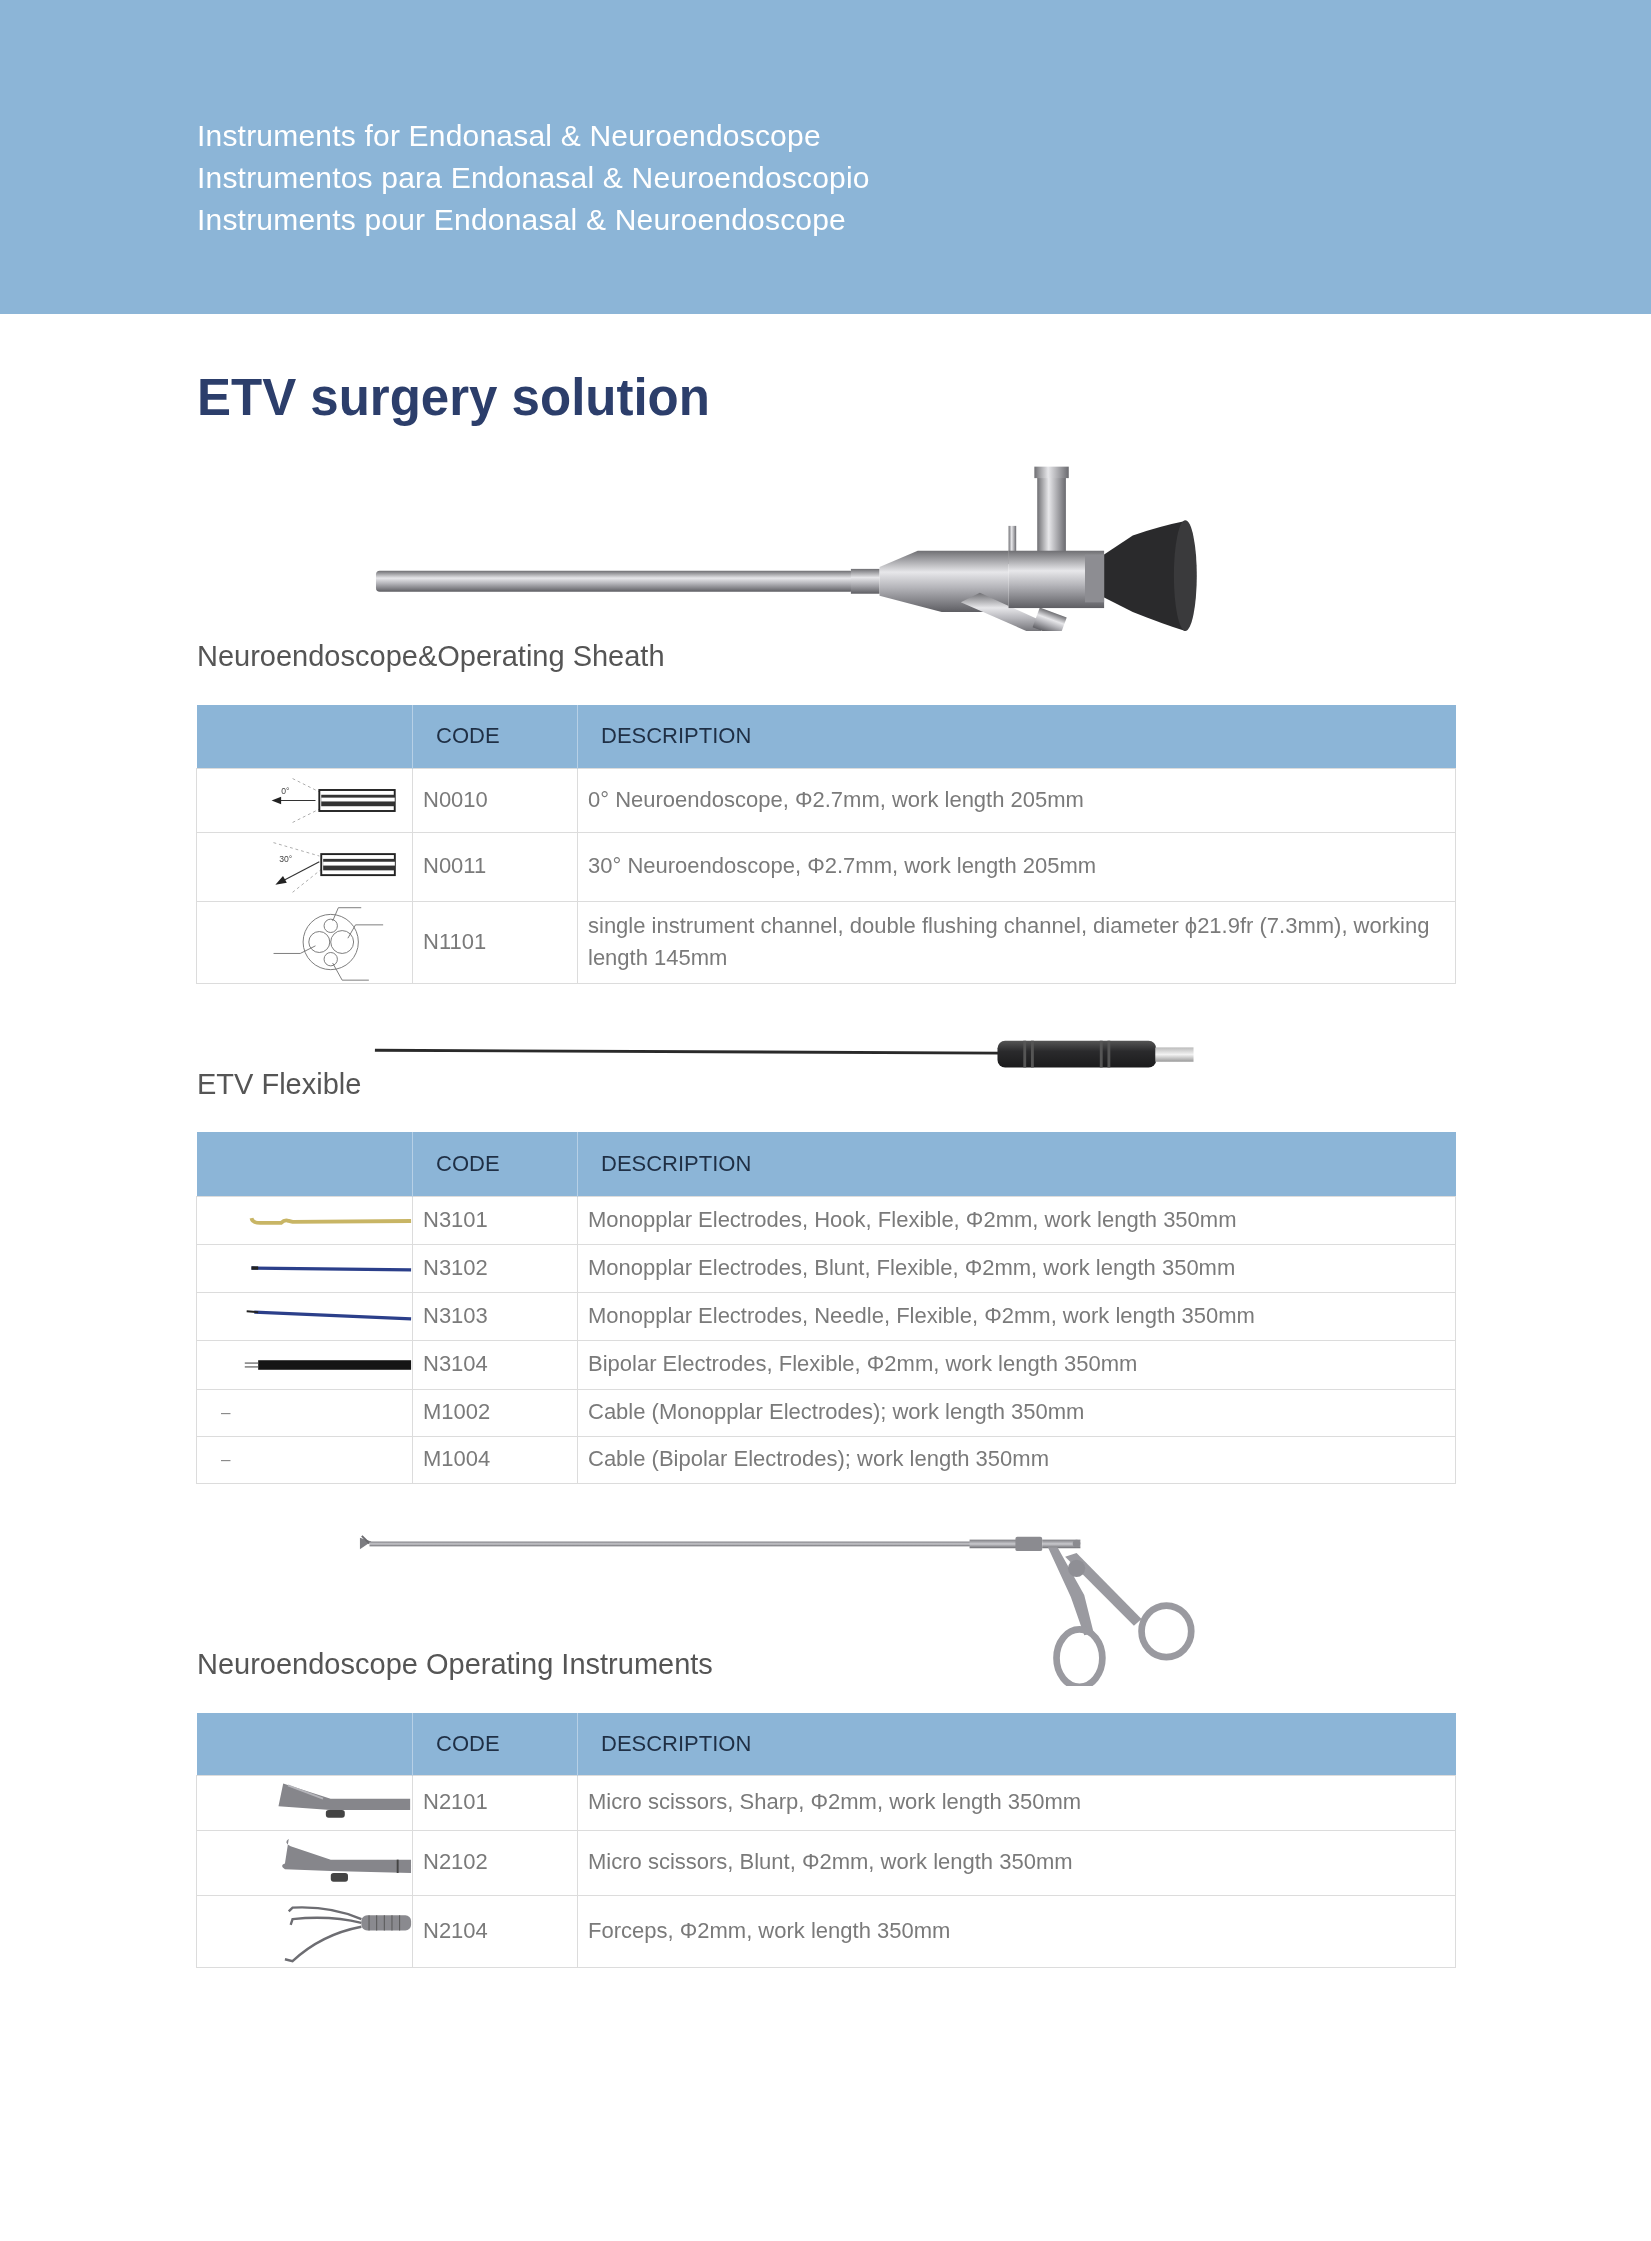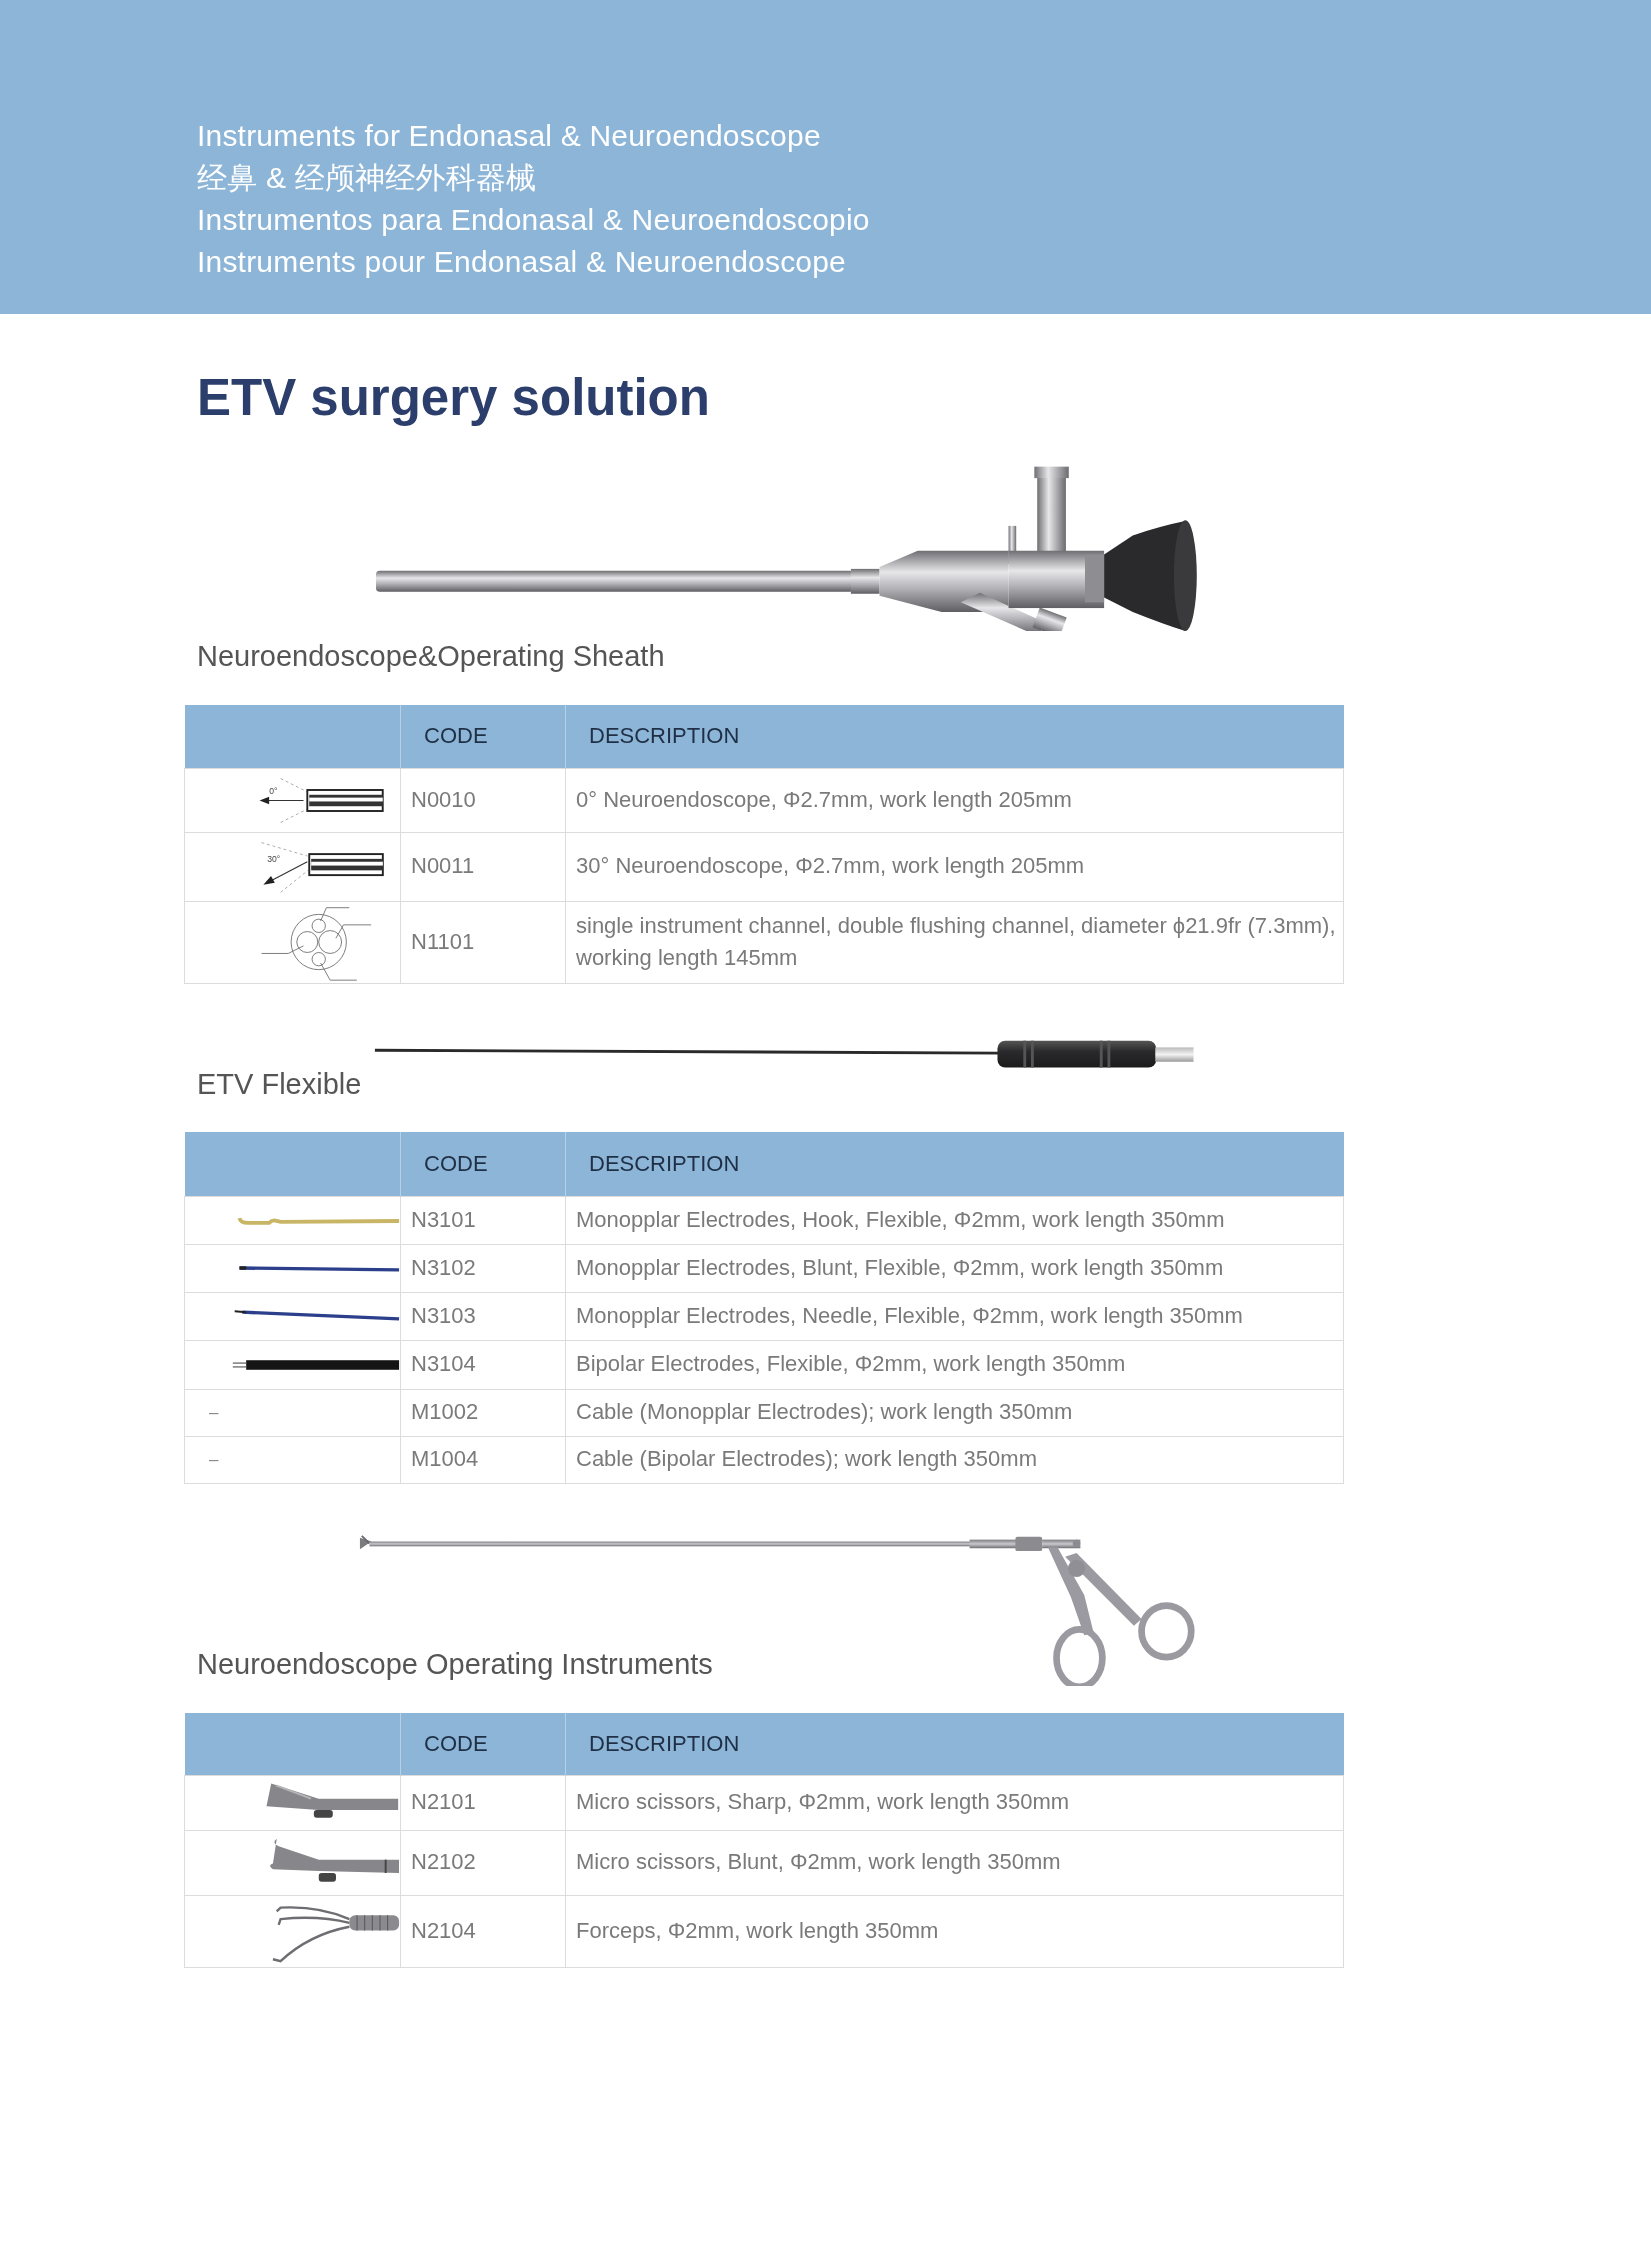--- a/index.html
+++ b/index.html
@@ -4,37 +4,36 @@
 <style>
   * { box-sizing: border-box; margin: 0; padding: 0; }
   html, body { width: 1652px; height: 2242px; background: #ffffff; overflow: hidden; }
   body { position: relative; font-family: "Liberation Sans", "DejaVu Sans", sans-serif; }
   .banner { position: absolute; left: 0; top: 0; width: 1652px; height: 314px; background: #8cb5d7; }
   .banner-lines { position: absolute; left: 197px; top: 115px; }
   .banner-line { color: #ffffff; font-size: 30px; line-height: 42px; height: 42px; white-space: nowrap; letter-spacing: 0.2px; }
   .page-title { position: absolute; left: 197px; top: 369px; font-size: 51px; line-height: 57px; color: #2c3e6b; white-space: nowrap; }
   .section-heading { position: absolute; left: 197px; font-size: 29px; line-height: 29px; color: #555555; white-space: nowrap; }
   .product-img { position: absolute; }
-  table.spec { position: absolute; left: 184px; width: 1160px; border-collapse: collapse; table-layout: fixed; }
+  table.spec { position: absolute; left: 196px; width: 1260px; border-collapse: collapse; table-layout: fixed; }
   table.spec th { background: #8cb5d7; color: #1f2f45; font-weight: normal; text-align: left; font-size: 22px; padding-left: 23px; border-left: 1px solid #b7d0e6; }
   table.spec th:first-child { border-left: none; }
   table.spec td { border: 1px solid #dcdcdc; color: #7a7a7a; font-size: 22px; padding-left: 10px; vertical-align: middle; line-height: 32.5px; }
   table.spec td.thumb { padding: 0; position: relative; }
   table.spec col.c1 { width: 216px; }
   table.spec col.c2 { width: 165px; }
   .thumb svg { display: block; }
   .dash { position: absolute; left: 24px; top: 50%; transform: translateY(-50%); color: #888; font-size: 17px; }
 </style>
 </head>
 <body>
 
 <div class="banner">
   <div class="banner-lines">
     <div class="banner-line">Instruments for Endonasal &amp; Neuroendoscope</div>
-    <div class="banner-line">经鼻 &amp; 经颅神经外科器械</div>
     <div class="banner-line">Instrumentos para Endonasal &amp; Neuroendoscopio</div>
     <div class="banner-line">Instruments pour Endonasal &amp; Neuroendoscope</div>
   </div>
 </div>
 
 <h1 class="page-title">ETV surgery solution</h1>
 
 <svg class="product-img" style="left:368px;top:459px" width="832" height="172" viewBox="0 0 870 180">
   <defs>
     <linearGradient id="metal" x1="0" y1="0" x2="0" y2="1">

